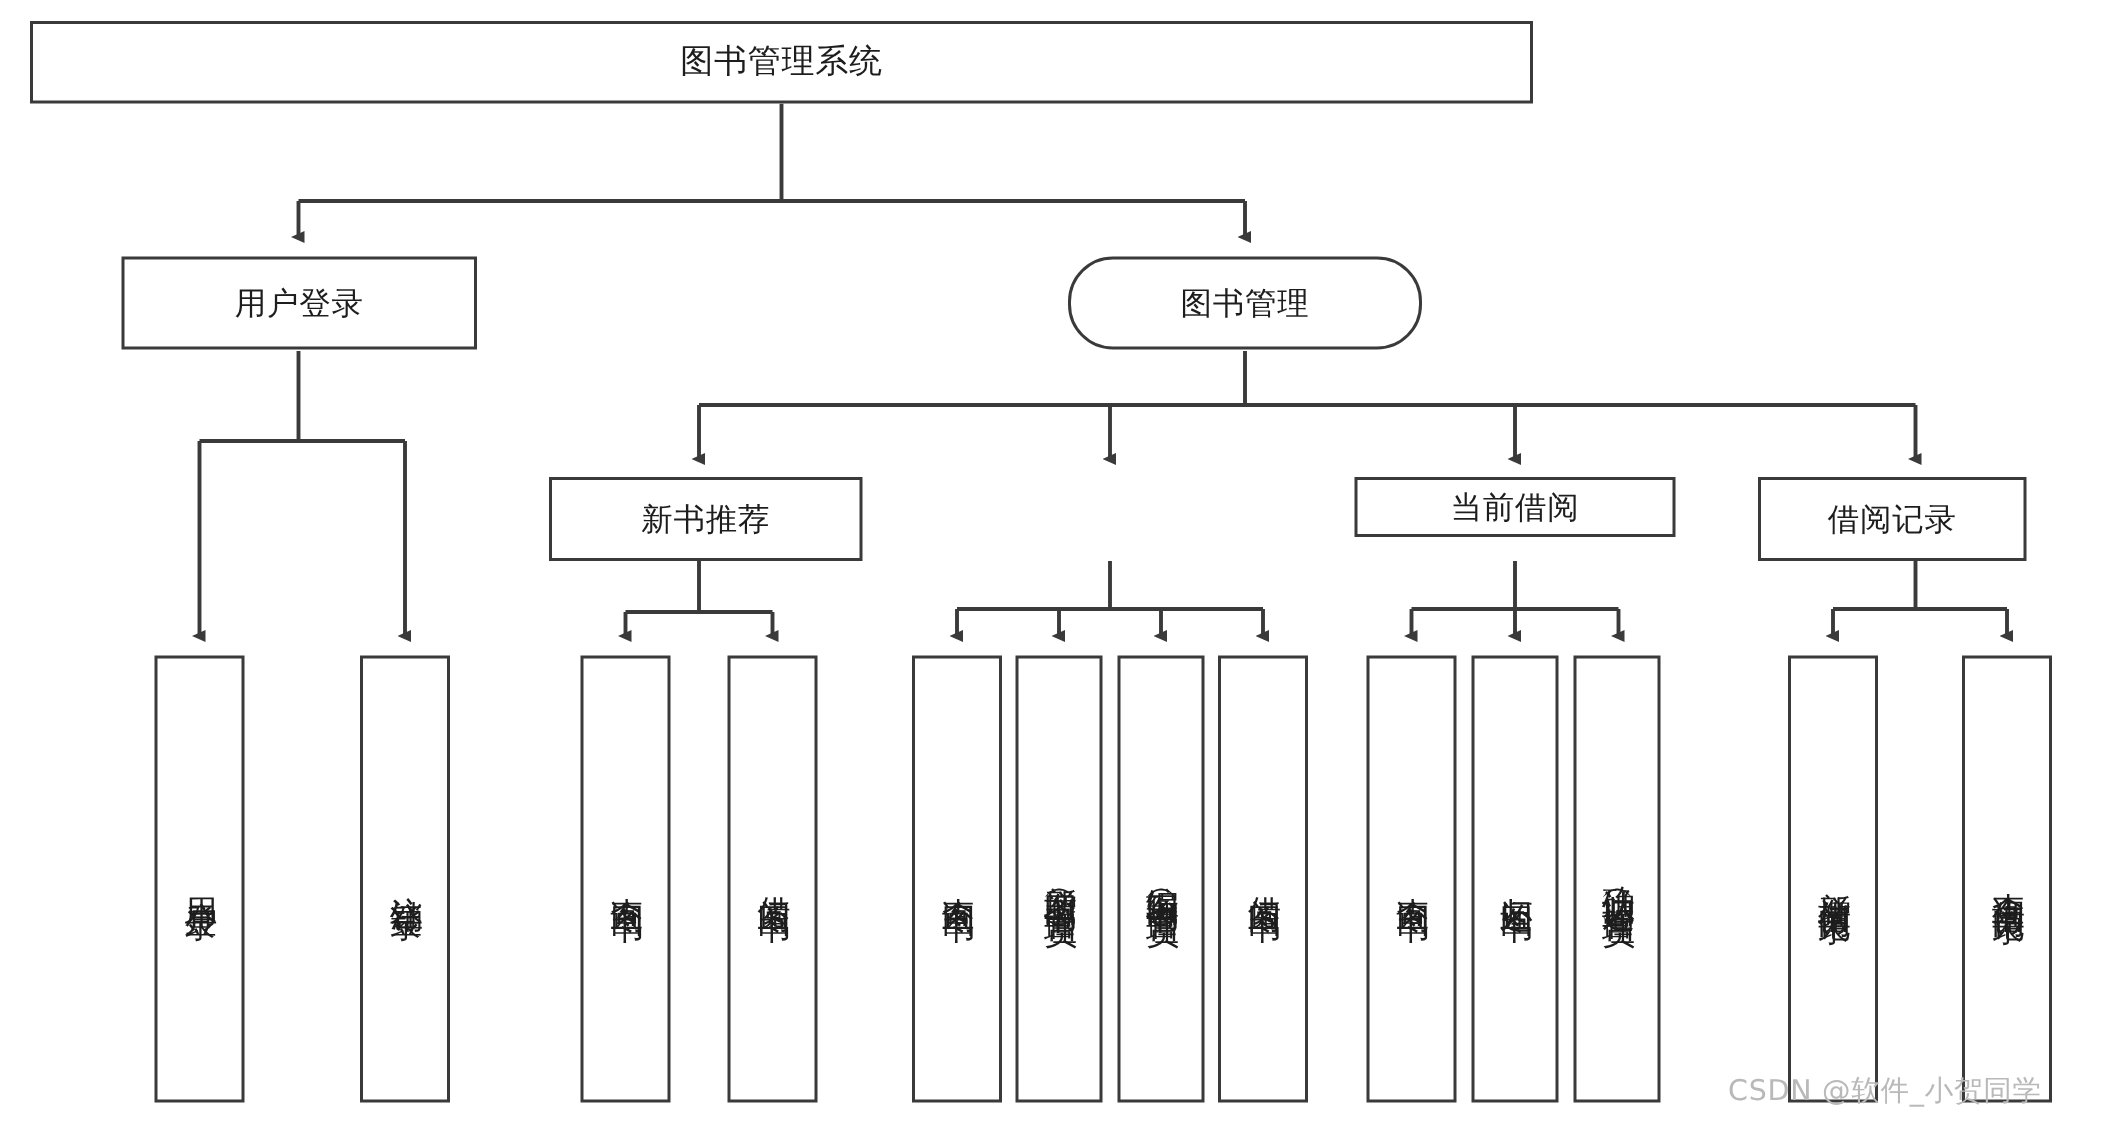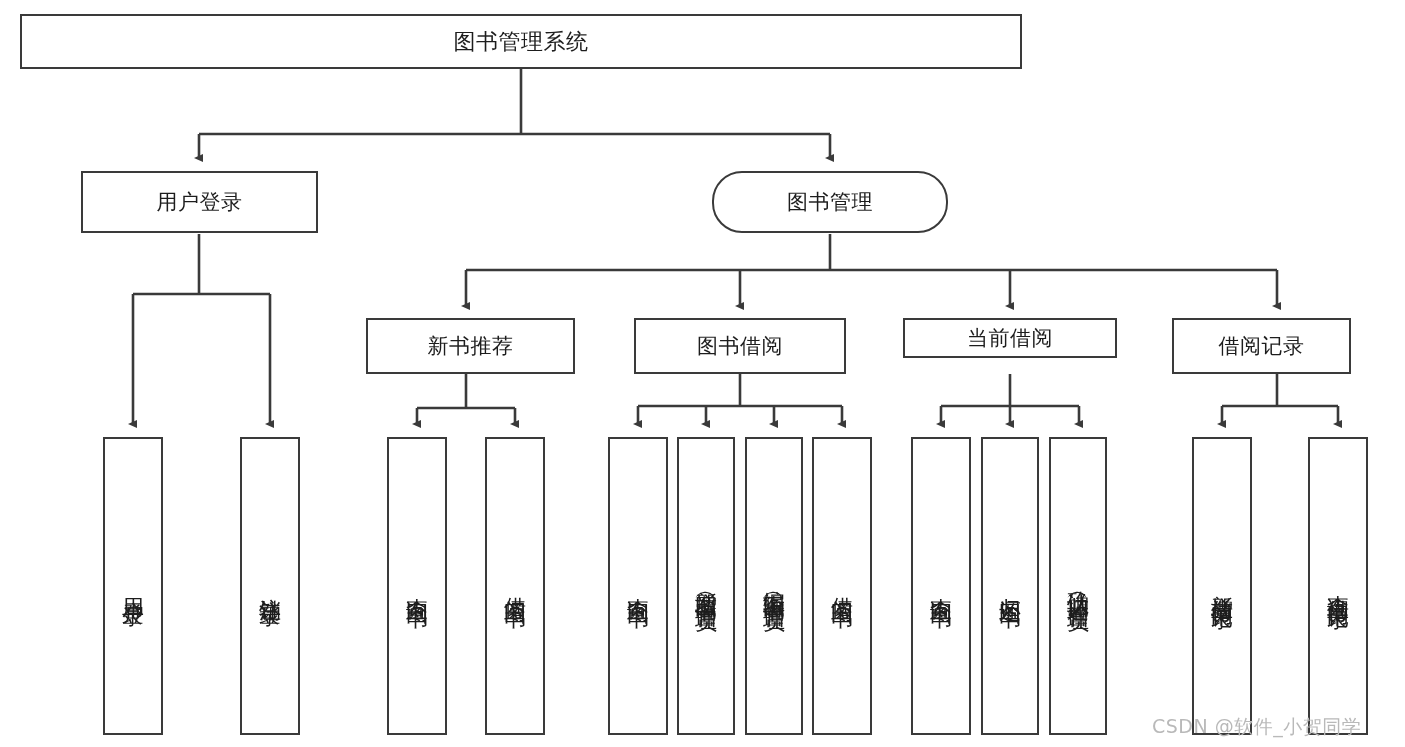--- a/index.html
+++ b/index.html
@@ -136,23 +136,20 @@
   <div class="node horiz" style="left:81px; top:171px; width:237px; height:62px;">
     <span class="label">用户登录</span>
   </div>
   <div class="node horiz" style="left:712px; top:171px; width:236px; height:62px;border-radius:30px;">
     <span class="label">图书管理</span>
   </div>
 
   <div class="node horiz" style="left:366px; top:318px; width:209px; height:56px;">
     <span class="label">新书推荐</span>
   </div>
-  <div class="node horiz" style="left:634px; top:318px; width:212px; height:56px;">
-    <span class="label">图书借阅</span>
-  </div>
   <div class="node horiz" style="left:903px; top:318px; width:214px; height:40px;">
     <span class="label">当前借阅</span>
   </div>
   <div class="node horiz" style="left:1172px; top:318px; width:179px; height:56px;">
     <span class="label">借阅记录</span>
   </div>
 
   <div class="node vert" style="left:103px; top:437px; width:60px; height:298px;">
     <span class="label">用户登录</span>
   </div>

